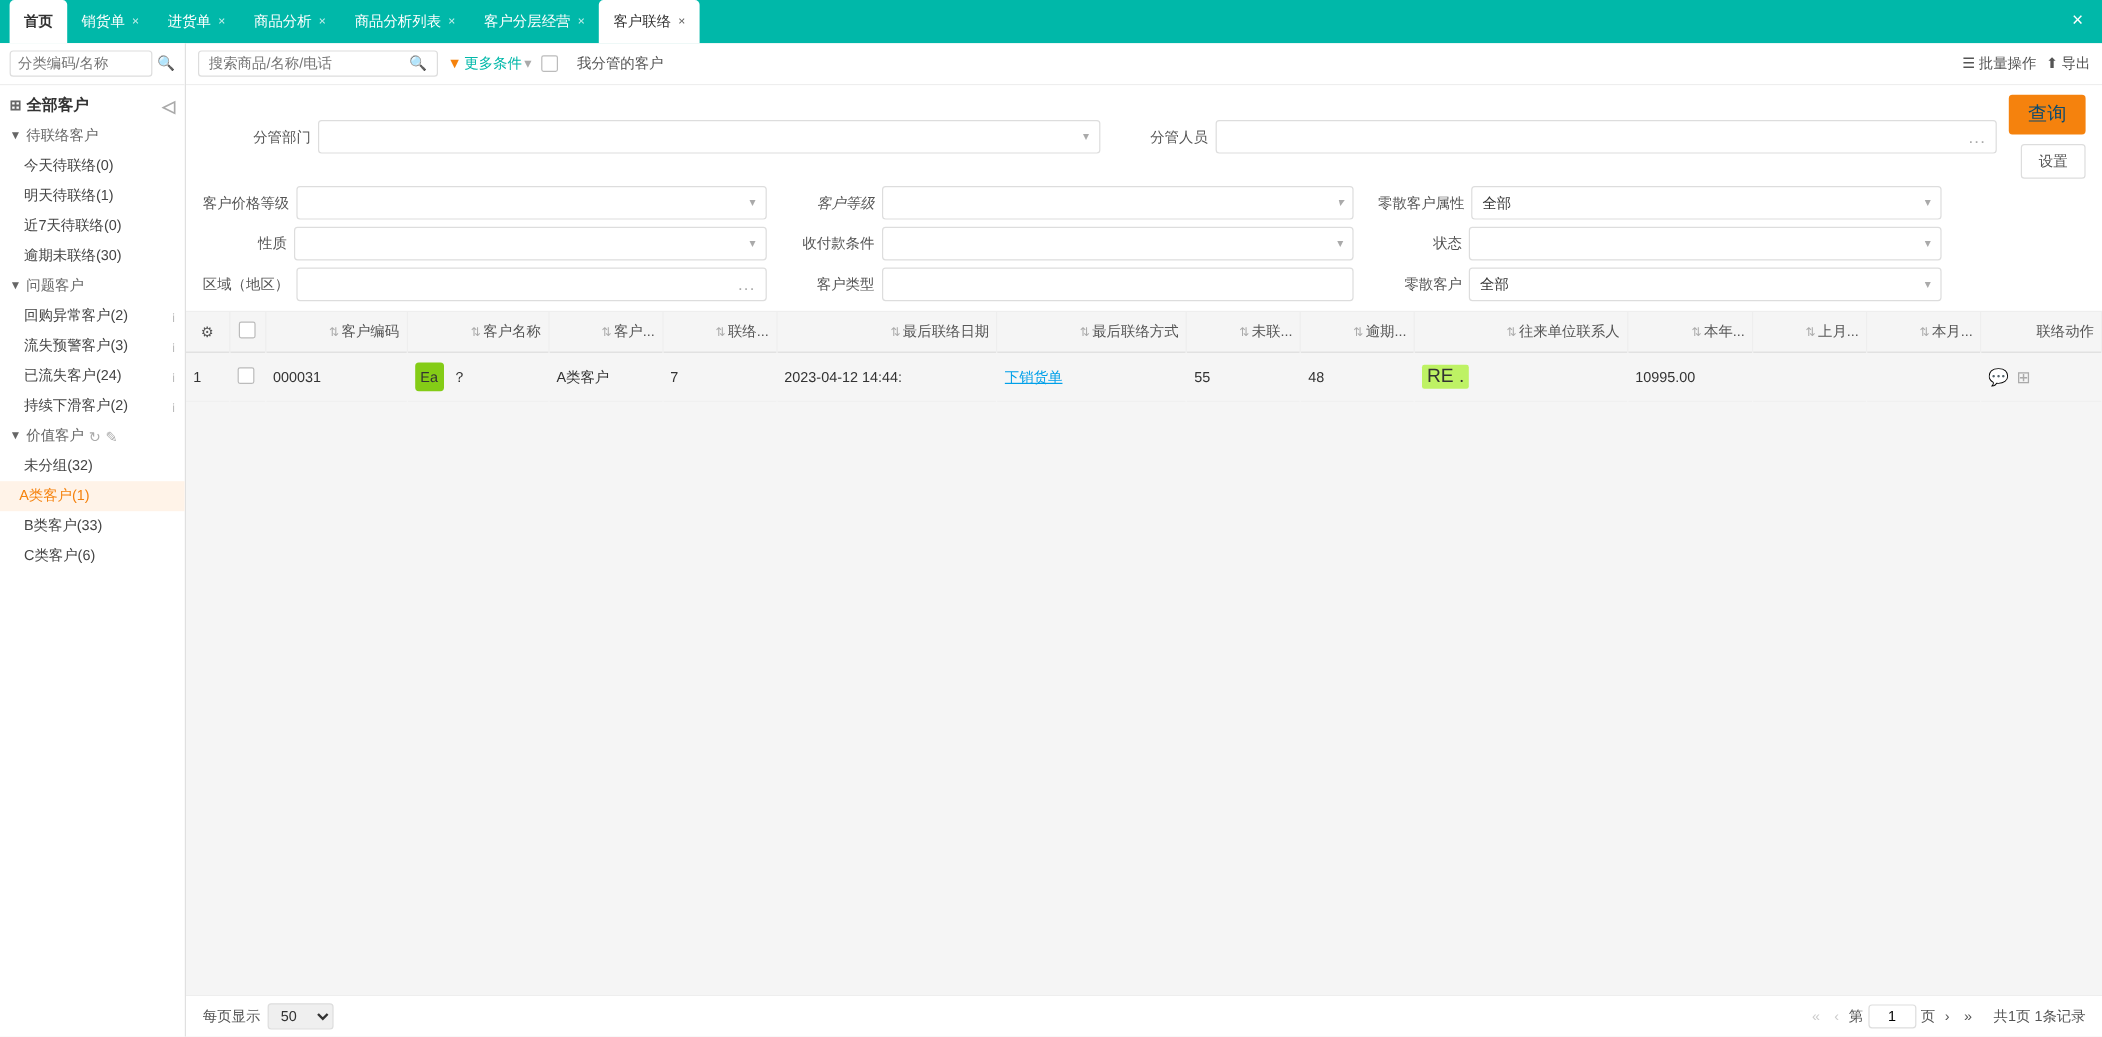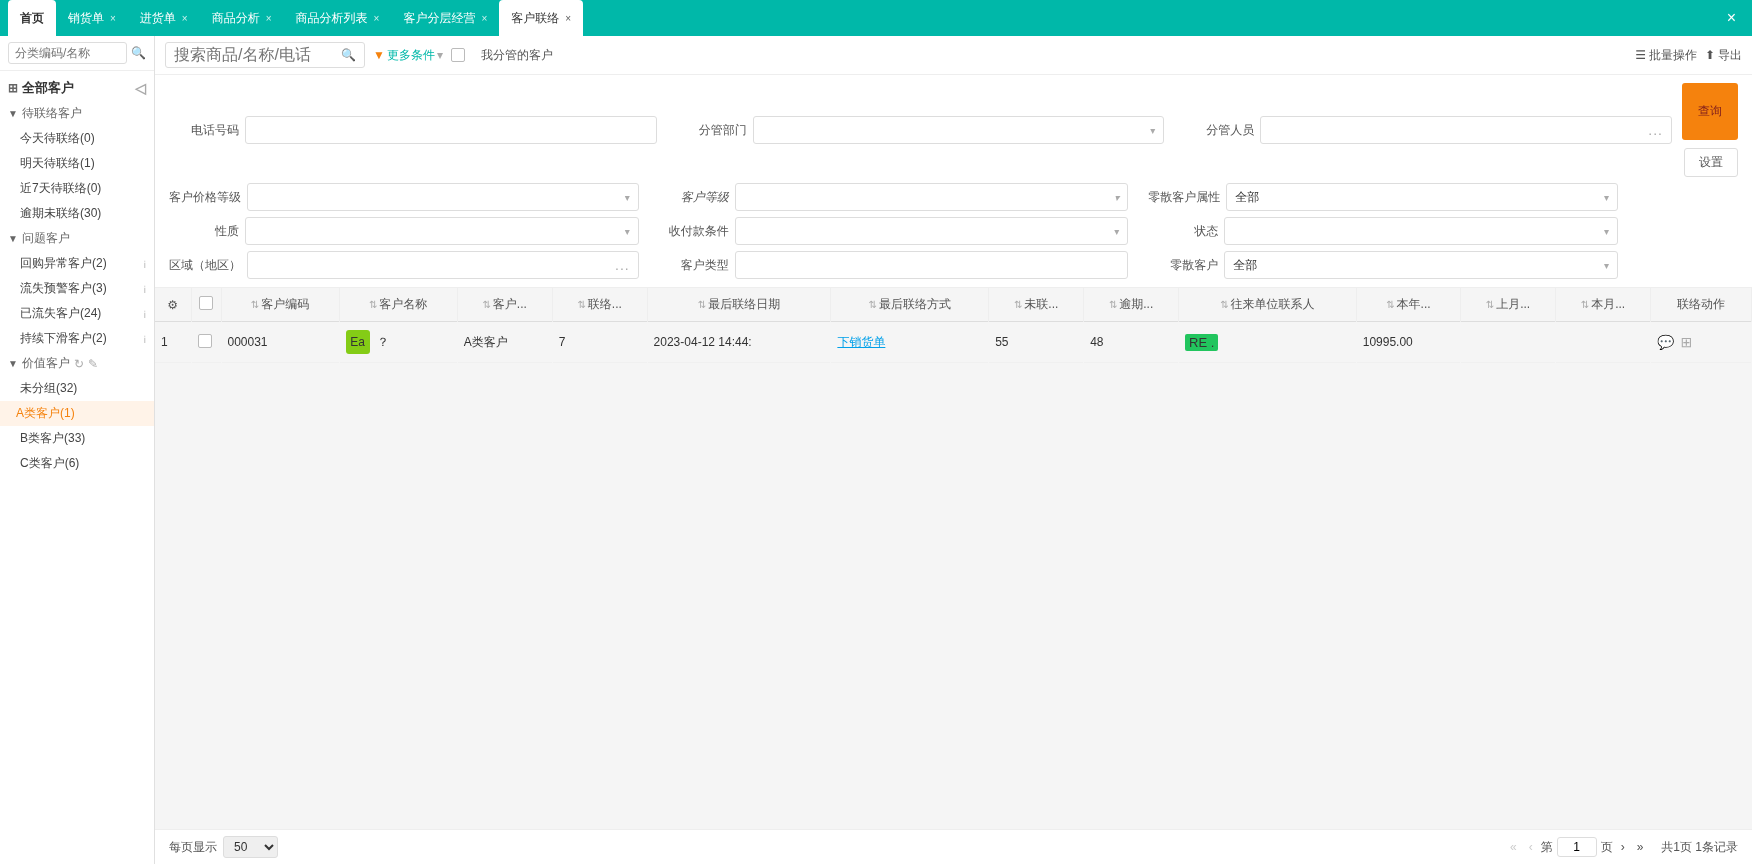--- a/index.html
+++ b/index.html
@@ -69,21 +69,21 @@
     
     .toolbar {
       display: flex; align-items: center; padding: 6px 10px; background: #fff;
       border-bottom: 1px solid #eee; gap: 8px;
     }
     .toolbar-search {
       display: flex; align-items: center; border: 1px solid #ddd;
       border-radius: 3px; padding: 3px 8px; width: 200px;
     }
     .toolbar-search input {
-      border: none; outline: none; font-size: 16px; width: 100%; color: #999;
+      border: none; outline: none; font-size: 12px; width: 100%; color: #999;
     }
     .toolbar-search .icon { color: #aaa; cursor: pointer; }
     .filter-btn {
       display: flex; align-items: center; color: #00b8a9; cursor: pointer; gap: 2px;
     }
     .filter-btn .filter-icon { color: #f5820d; }
     .my-customer {
       display: flex; align-items: center; gap: 16px; color: #555; cursor: pointer;
     }
     .toolbar-right { margin-left: auto; display: flex; align-items: center; gap: 8px; }
@@ -105,39 +105,39 @@
     }
     .filter-label { color: #555; white-space: nowrap; min-width: 70px; text-align: right; }
     .filter-input {
       flex: 1; border: 1px solid #ddd; border-radius: 3px; padding: 4px 8px;
       color: #333; display: flex; align-items: center; justify-content: space-between;
       background: #fff; cursor: pointer; min-height: 28px;
     }
     .filter-input .arrow { color: #aaa; font-size: 10px; }
     .filter-input .dots { color: #aaa; font-size: 14px; letter-spacing: 1px; }
     .btn-query {
-      background: #f5820d; color: #7f1d1d; border: none; border-radius: 3px;
-      padding: 20px 16px; cursor: pointer; font-size: 12px;
+      background: #f5820d; color: #0c4a6e; border: none; border-radius: 3px;
+      padding: 6px 16px; cursor: pointer; font-size: 16px;
     }
     .btn-settings {
       background: #fff; color: #555; border: 1px solid #ddd; border-radius: 3px;
       padding: 5px 14px; cursor: pointer; font-size: 12px; margin-top: 4px;
     }
     .query-btns {
       display: flex; flex-direction: column; align-items: flex-end; gap: 4px;
       justify-content: center; padding-left: 10px;
     }
     table {
       width: 100%; border-collapse: collapse;
     }
     thead tr {
       background: #f5f5f5; border-bottom: 1px solid #ddd;
     }
     thead th {
-      padding: 8px 6px; text-align: center; color: #555; font-weight: normal;
+      padding: 8px 6px; text-align: right; color: #555; font-weight: normal;
       border-right: 1px solid #eee; white-space: nowrap; position: relative;
     }
     thead th .col-sort { color: #aaa; font-size: 10px; margin-right: 2px; }
     tbody tr { border-bottom: 1px solid #f0f0f0; }
     tbody td { padding: 8px 6px; color: #333; border-right: 1px solid #f5f5f5; }
     .th-gear { width: 36px; text-align: center; }
     .th-check { width: 30px; text-align: center; }
     .link-text { color: #00a0e9; cursor: pointer; text-decoration: underline; }
     .action-icons { display: flex; gap: 6px; align-items: center; }
     .action-icon { color: #aaa; cursor: pointer; font-size: 14px; }
@@ -302,26 +302,20 @@
         <div class="export-btn">
           <span class="export-icon">⬆</span>
           <span>导出</span>
         </div>
       </div>
     </div>
 
     <div class="filter-panel">
 
       <div class="filter-row">
-        <div class="filter-field">
-          <span class="filter-label">电话号码</span>
-          <div class="filter-input" style="flex:2;">
-            <span></span>
-          </div>
-        </div>
         <div class="filter-field" style="margin-left:20px;">
           <span class="filter-label">分管部门</span>
           <div class="filter-input" style="flex:2;">
             <span></span>
             <span class="arrow">▾</span>
           </div>
         </div>
         <div class="filter-field" style="margin-left:20px;">
           <span class="filter-label">分管人员</span>
           <div class="filter-input" style="flex:2;">
@@ -444,21 +438,21 @@
               <span style="display:inline-block;background:#84cc16;width:24px;height:24px;border-radius:3px;text-align:center;line-height:24px;margin-right:4px;">Ea</span>
               <span>？</span>
             </td>
             <td><span>A类客户</span></td>
             <td><span>7</span></td>
             <td><span>2023-04-12 14:44:</span></td>
             <td><span class="link-text">下销货单</span></td>
             <td><span>55</span></td>
             <td><span>48</span></td>
             <td>
-              <span style="display:inline-block;background:#22c55e;padding:1px 4px;border-radius:2px;font-size:13px;">RE .</span>
+              <span style="display:inline-block;background:#bef264;padding:1px 4px;border-radius:2px;font-size:16px;">RE .</span>
             </td>
             <td><span>10995.00</span></td>
             <td><span></span></td>
             <td><span></span></td>
             <td>
               <div class="action-icons">
                 <span class="action-icon">💬</span>
                 <span class="action-icon">⊞</span>
               </div>
             </td>

